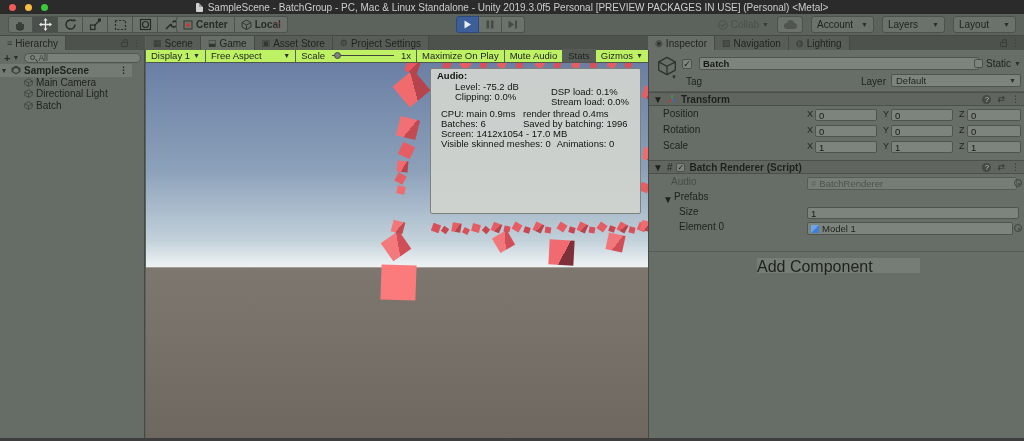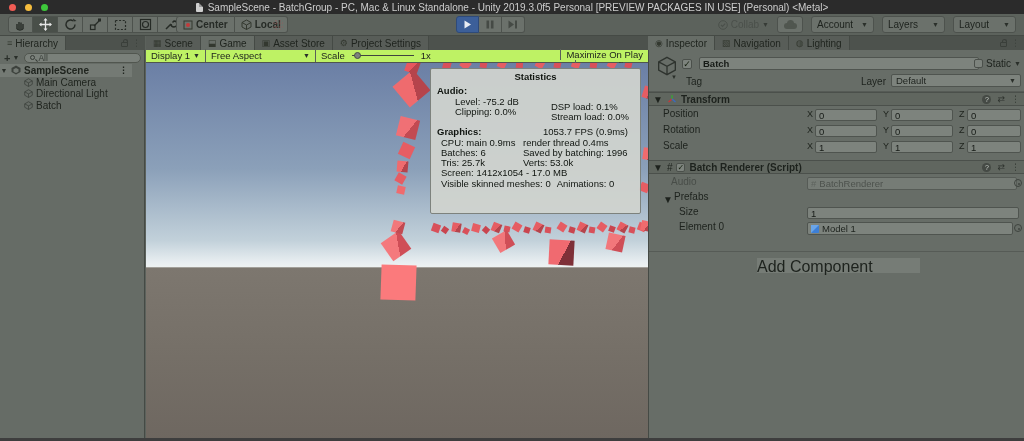--- a/index.html
+++ b/index.html
@@ -63,21 +63,21 @@
   .trow.scene { background:#747a74; font-weight:bold; height:12.5px; }
   .fold { font-size:7px; color:#2a2f2a; width:8px; text-align:center; }
   .cubeicon svg, .sceneicon svg { display:block; }
   .trow .kebab { margin-left:auto; margin-right:4px; }
   .trow.child { padding-left:24px; }
   
   .center-tabbar { left:146px; width:502px; }
   .gamebar { position:absolute; left:146px; top:50px; width:502px; height:13px; background:#bef264; border-bottom:1px solid #50554f; display:flex; align-items:flex-end; font-size:9.5px; color:#20251f; }
   .gb-item { display:flex; align-items:center; gap:3px; padding:0 5px; height:13px; border-right:1px solid #5a605a; white-space:nowrap; }
   .gb-item.noborder { border-right:none; }
-  .gb-right { margin-left:auto; display:flex; height:13px; align-items:center;flex-direction:column; }
+  .gb-right { margin-left:auto; display:flex; height:13px; align-items:center; }
   .gb-right .gb-item { border-right:none; border-left:1px solid #5a605a; }
   .gb-item.pressed { background:#575c57; }
   .slider-track { width:62px; height:1px; background:#3f443f; position:relative; margin:0 4px; }
   .slider-knob { position:absolute; left:2px; top:-3.5px; width:7px; height:7px; border-radius:50%; background:#7d837d; border:1px solid #474c47; }
   .viewport { position:absolute; left:146px; top:63px; width:502px; height:378px; overflow:hidden;
     background:linear-gradient(#6b7fa5 0%, #8ba0b9 28%, #c2d1da 47%, #e7edf0 52.5%, #eef2f2 53.9%, #7d776f 54.2%, #767068 75%, #6e6760 100%);
   }
   .cube { position:absolute; }
   
   .statspanel { position:absolute; left:284px; top:5px; width:211px; height:146px; background:rgba(209,212,207,0.93); border:1px solid #7d827d; border-radius:2px; z-index:3; font-size:9.5px; color:#101510; padding:2px 4px; }
@@ -410,48 +410,39 @@
       <div class="cube" style="left: 239px; top: 172px; width: 22px; height: 22px; transform: rotate(-35deg); background: linear-gradient(115deg, rgb(244, 121, 125) 58%, rgb(207, 78, 87) 58%);"></div>
       <div class="cube" style="left: 246px; top: 158px; width: 12px; height: 12px; transform: rotate(15deg); background: linear-gradient(115deg, rgb(242, 119, 123) 58%, rgb(194, 74, 82) 58%);"></div>
       <div class="cube" style="left: 251px; top: 123px; width: 8px; height: 8px; transform: rotate(12deg); background: rgb(239, 107, 110);"></div>
       <div class="cube" style="left: 250px; top: 111px; width: 9px; height: 9px; transform: rotate(30deg); background: rgb(230, 93, 99);"></div>
       <div class="cube" style="left: 251px; top: 98px; width: 11px; height: 11px; transform: rotate(5deg); background: linear-gradient(115deg, rgb(239, 107, 110) 58%, rgb(181, 68, 76) 58%);"></div>
       <div class="cube" style="left: 254px; top: 81px; width: 13px; height: 13px; transform: rotate(25deg); background: rgb(230, 93, 99);"></div>
       <div class="cube" style="left: 252px; top: 55px; width: 20px; height: 20px; transform: rotate(14deg); background: linear-gradient(115deg, rgb(240, 112, 117) 58%, rgb(194, 74, 82) 58%);"></div>
       <div class="cube" style="left: 252px; top: 12px; width: 27px; height: 27px; transform: rotate(-40deg); background: linear-gradient(115deg, rgb(239, 107, 110) 58%, rgb(181, 68, 76) 58%);"></div>
       <div class="cube" style="left: 260px; top: -3px; width: 13px; height: 13px; transform: rotate(20deg); background: linear-gradient(115deg, rgb(232, 86, 94) 58%, rgb(181, 68, 76) 58%);"></div>
     <div class="statspanel">
-      <div class="stats-title">Statistics</div>
       <div class="s-bold sline" style="margin-left:2px">Audio:</div>
       <div class="stats-audio">
         <div class="sa-left">
           <div class="sline">Level: -75.2 dB</div>
           <div class="sline">Clipping: 0.0%</div>
         </div>
         <div class="sa-right">
           <div class="sline">DSP load: 0.1%</div>
           <div class="sline">Stream load: 0.0%</div>
         </div>
       </div>
-      <div class="stats-gfx-head">
-        <span class="s-bold" style="margin-left:2px">Graphics:</span>
-        <span class="fps">1053.7 FPS (0.9ms)</span>
-      </div>
       <div class="glines">
         <div class="gline">
             <span class="gl">CPU: main 0.9ms</span>
             <span class="gr">render thread 0.4ms</span>
           </div>
         <div class="gline">
             <span class="gl">Batches: 6</span>
             <span class="gr">Saved by batching: 1996</span>
-          </div>
-        <div class="gline">
-            <span class="gl">Tris: 25.7k</span>
-            <span class="gr">Verts: 53.0k</span>
           </div>
         <div class="gline">
             <span class="gl">Screen: 1412x1054 - 17.0 MB</span>
             <span class="gr"></span>
           </div>
         <div class="gline">
             <span class="gl">Visible skinned meshes: 0</span>
             <span class="gr">Animations: 0</span>
           </div>
       </div>

